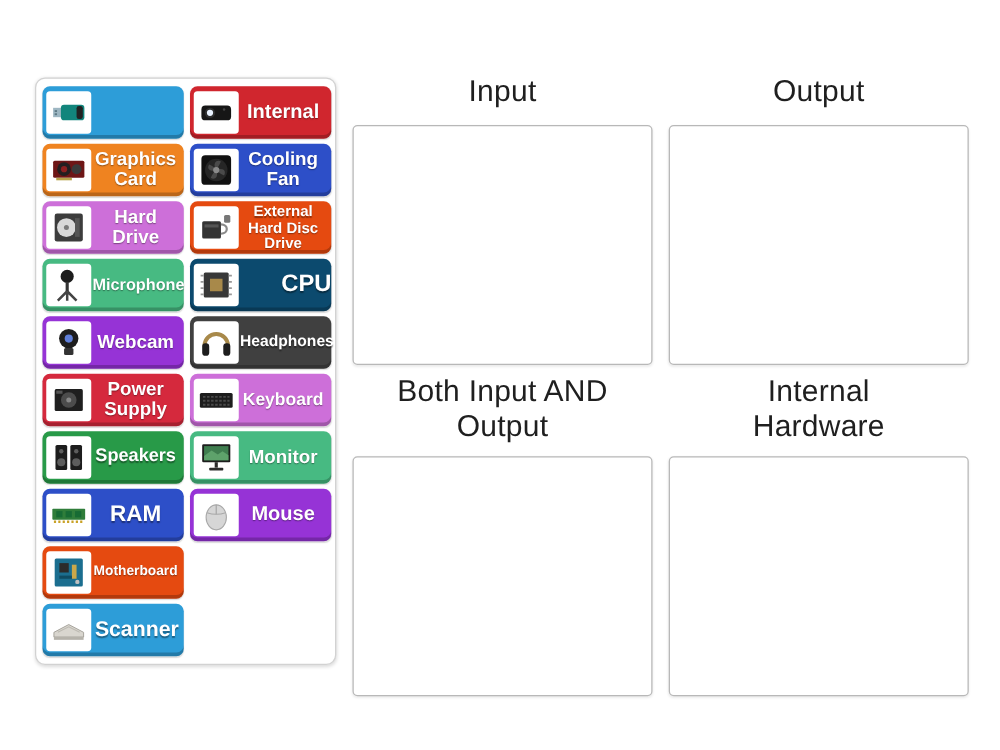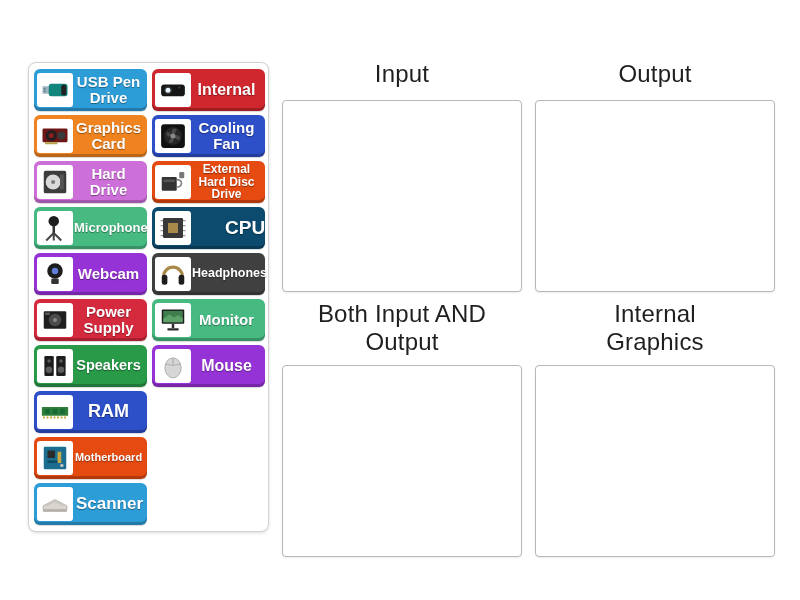--- a/index.html
+++ b/index.html
@@ -50,21 +50,20 @@
           <div class="tile" style="background: rgb(45, 157, 216);">
             <span class="thumb">
               <svg xmlns="http://www.w3.org/2000/svg" viewBox="0 0 24 24">
                 <rect x="2" y="9" width="6" height="6" fill="#9db6c2"></rect>
                 <rect x="3" y="10.5" width="1.5" height="1.2" fill="#5d7884"></rect>
                 <rect x="3" y="12.5" width="1.5" height="1.2" fill="#5d7884"></rect>
                 <rect x="7" y="7" width="15" height="10" rx="2" fill="#12857c"></rect>
                 <rect x="17" y="7.8" width="4" height="8.4" rx="1.5" fill="#222"></rect>
               </svg>
             </span>
-            <span class="tile-label" style="font-size: 15px;">USB Pen Drive</span>
           </div>
           <div class="tile" style="background: rgb(239, 131, 32);">
             <span class="thumb">
               <svg xmlns="http://www.w3.org/2000/svg" viewBox="0 0 24 24">
                 <rect x="2" y="6" width="20" height="11" rx="1" fill="#6e1616"></rect>
                 <circle cx="9" cy="11.5" r="4.4" fill="#231f20"></circle>
                 <circle cx="9" cy="11.5" r="2" fill="#8c2020"></circle>
                 <circle cx="17" cy="11.5" r="3.2" fill="#3a3a3a"></circle>
                 <rect x="4" y="17" width="10" height="1.6" fill="#b7a24a"></rect>
               </svg>
@@ -208,20 +207,29 @@
           <div class="tile" style="background: #404040;">
             <span class="thumb">
               <svg xmlns="http://www.w3.org/2000/svg" viewBox="0 0 24 24">
                 <path d="M4.5 14 A7.5 7.5 0 0 1 19.5 14" stroke="#a8894a" stroke-width="2.6" fill="none"></path>
                 <rect x="3" y="12.5" width="4.5" height="8" rx="2" fill="#1d1d1d"></rect>
                 <rect x="16.5" y="12.5" width="4.5" height="8" rx="2" fill="#1d1d1d"></rect>
               </svg>
             </span>
             <span class="tile-label" style="font-size: 12.5px;">Headphones</span>
           </div>
+          <div class="tile" style="background: rgb(205, 111, 217);">
+            <span class="thumb">
+              <svg xmlns="http://www.w3.org/2000/svg" viewBox="0 0 24 24">
+                <rect x="1.5" y="7.5" width="21" height="9.5" rx="1" fill="#1d1d1d"></rect>
+                <path d="M3.5 10h17M3.5 12.5h17M3.5 15h17" stroke="#4a4a4a" stroke-width="1.2" stroke-dasharray="1.6 1"></path>
+              </svg>
+            </span>
+            <span class="tile-label" style="font-size: 14px;">Keyboard</span>
+          </div>
           <div class="tile" style="background: rgb(71, 186, 130);">
             <span class="thumb">
               <svg xmlns="http://www.w3.org/2000/svg" viewBox="0 0 24 24">
                 <rect x="3" y="3.5" width="18" height="11.5" rx=".8" fill="#1d1d1d"></rect>
                 <rect x="4.2" y="4.7" width="15.6" height="9.1" fill="#3f7d4f"></rect>
                 <path d="M4.2 11 L9 7.5 L13 10 L16 8 L19.8 10.5 L19.8 13.8 L4.2 13.8 Z" fill="#5ea26b"></path>
                 <rect x="11" y="15" width="2" height="3.5" fill="#2c2c2c"></rect>
                 <rect x="7.5" y="18.5" width="9" height="1.8" rx=".5" fill="#2c2c2c"></rect>
               </svg>
             </span>
@@ -244,21 +252,21 @@
   <div class="cat-header" id="hdr-input">
     <span class="wrap">Input</span>
   </div>
   <div class="cat-header" id="hdr-output">
     <span class="wrap">Output</span>
   </div>
   <div class="cat-header" id="hdr-both">
     <span class="wrap">Both Input AND Output</span>
   </div>
   <div class="cat-header" id="hdr-internal">
-    <span class="wrap">Internal Graphics</span>
+    <span class="wrap">Internal Hardware</span>
   </div>
 
   <div class="dropzone" id="zone-input"></div>
   <div class="dropzone" id="zone-output"></div>
   <div class="dropzone" id="zone-both"></div>
   <div class="dropzone" id="zone-internal"></div>
 
 </div>
 
 </body></html>

